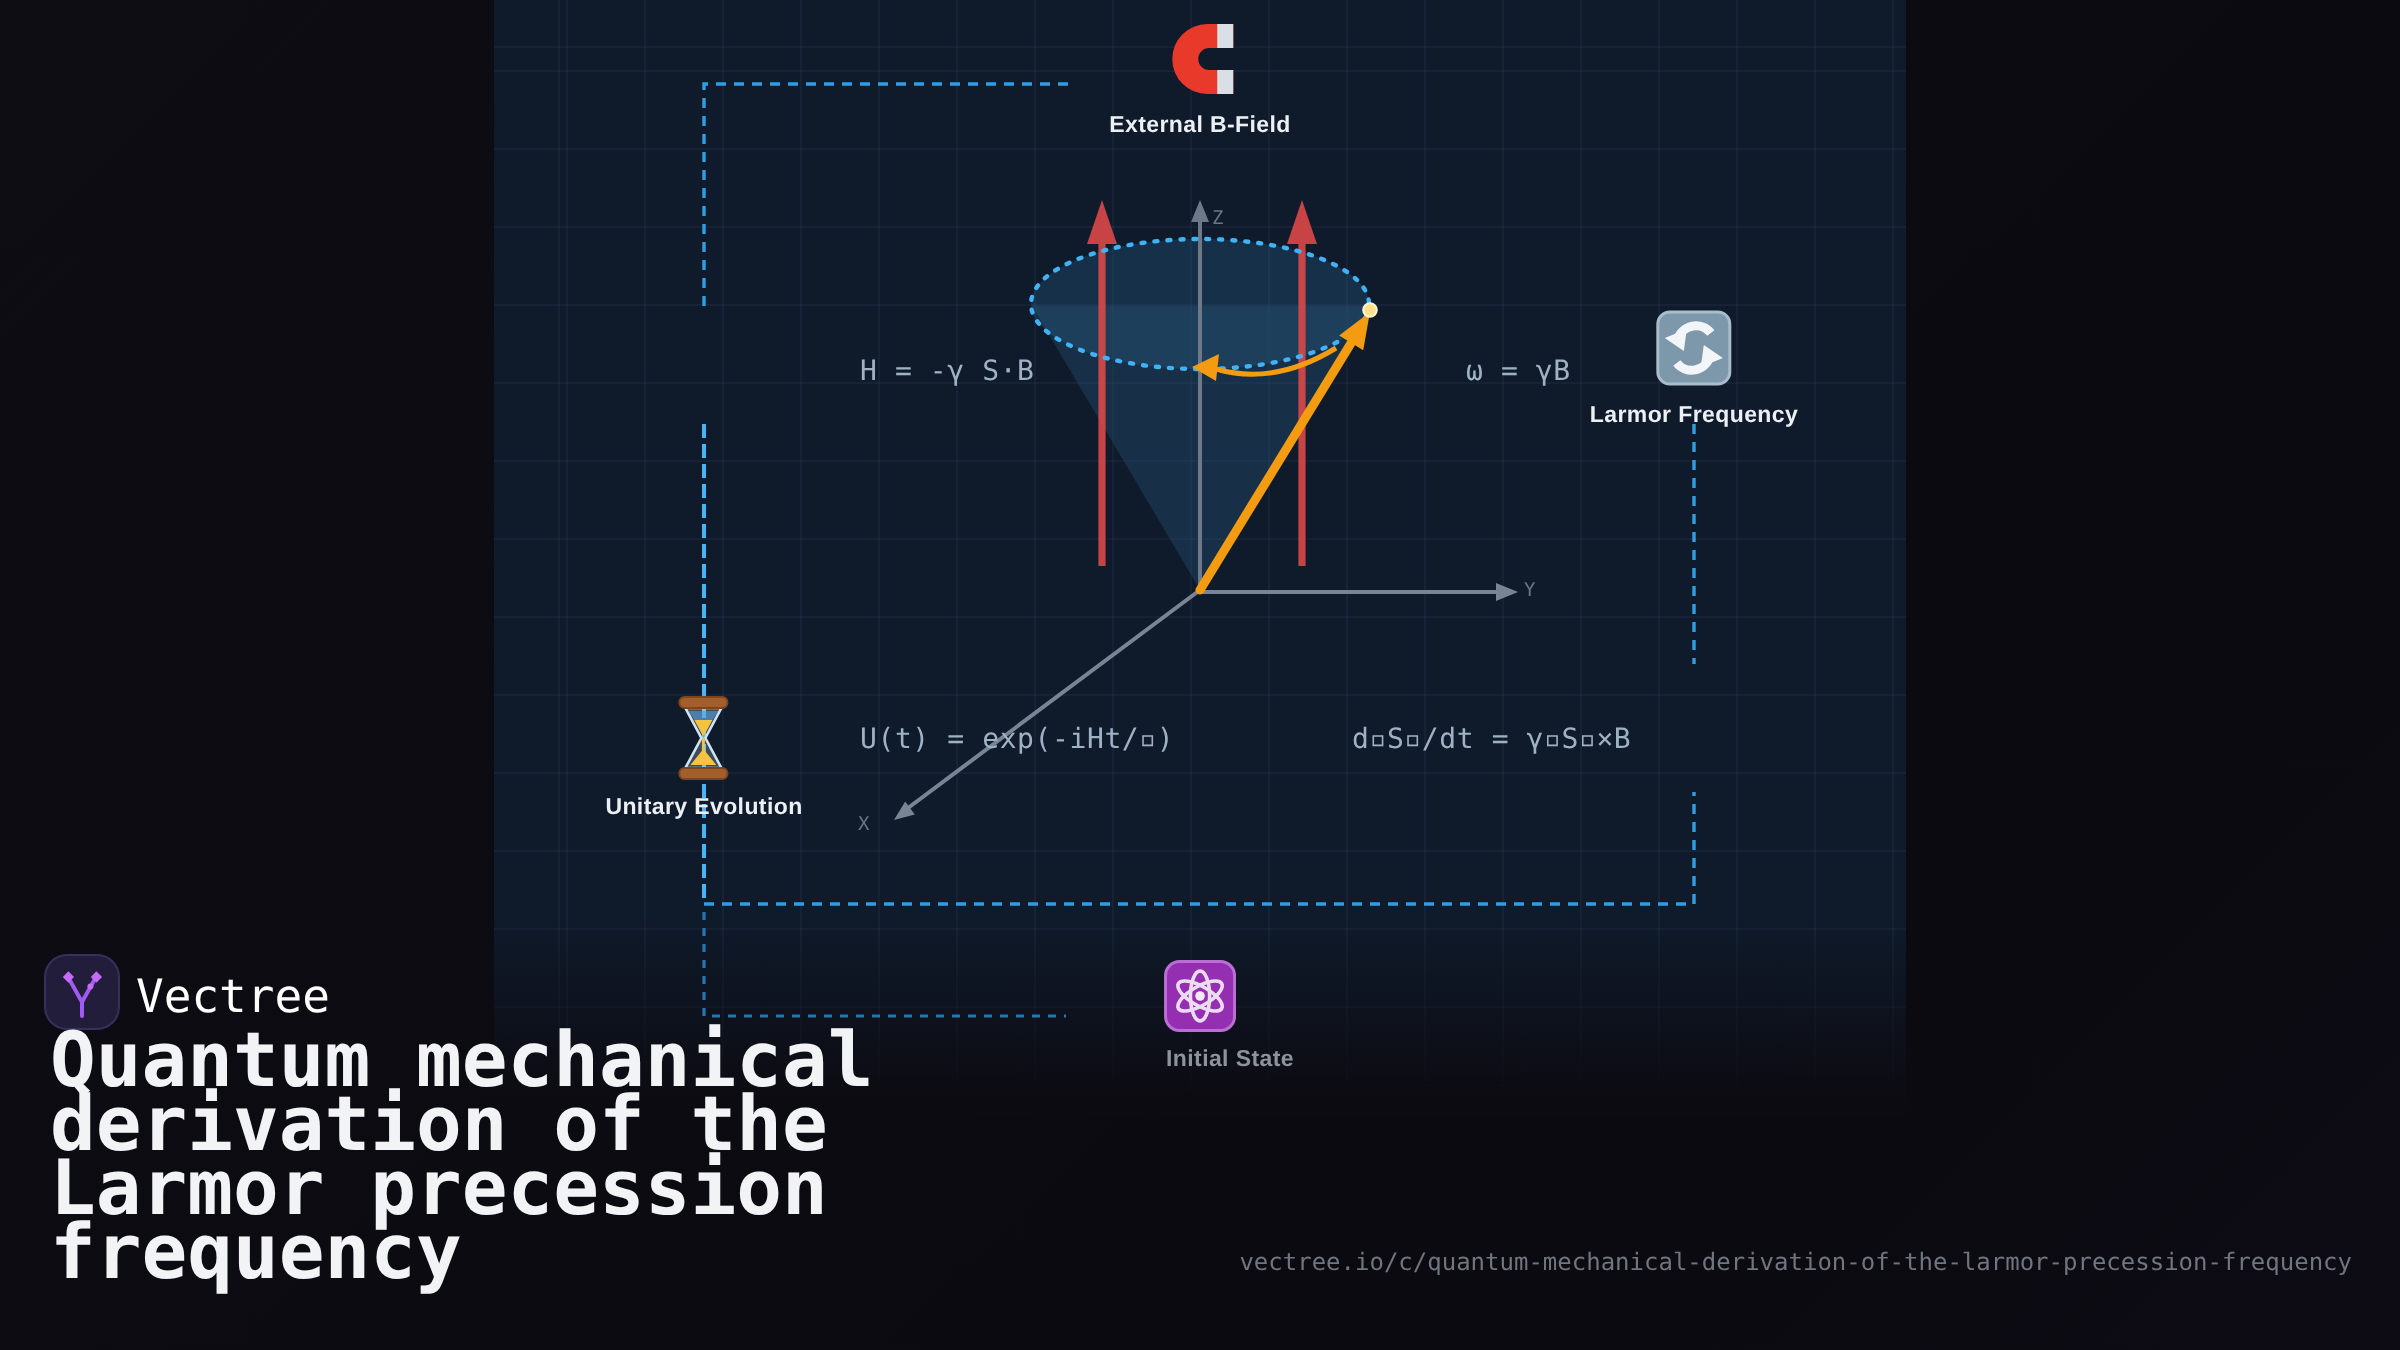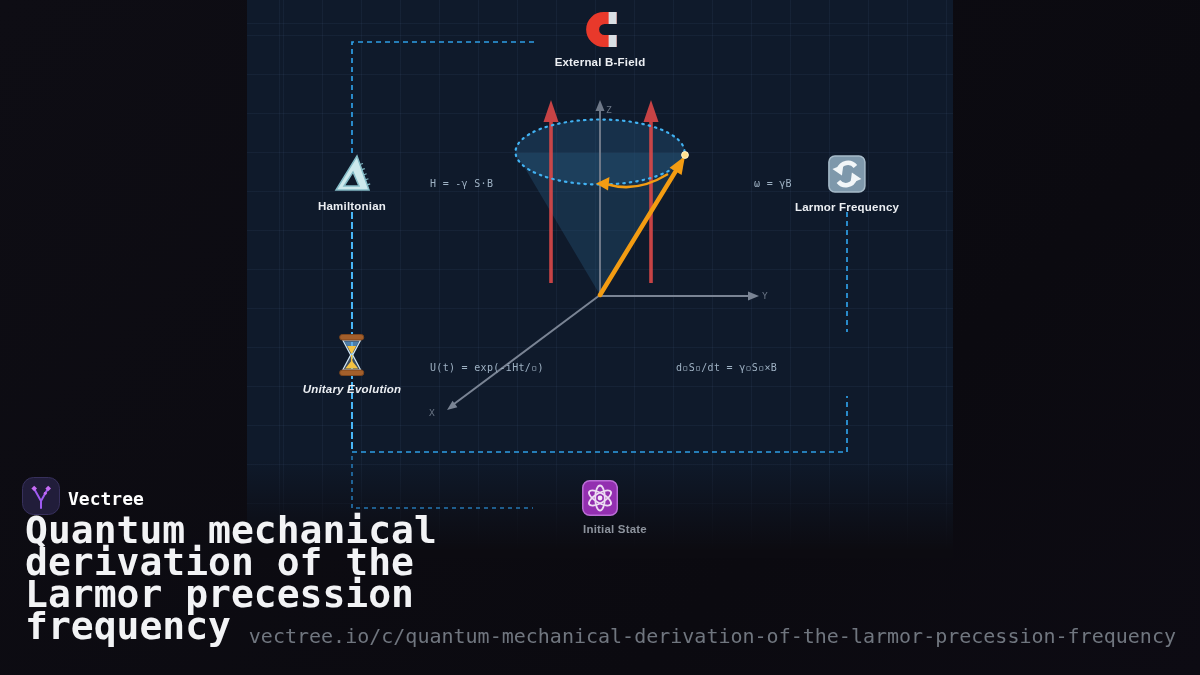--- a/index.html
+++ b/index.html
@@ -16,31 +16,31 @@
   #panel::after{content:"";position:absolute;left:0;bottom:0;width:100%;height:100px;
          background:linear-gradient(to bottom, rgba(12,11,17,0) 0%, #0c0b11 92%);}
   #diagram-svg{position:absolute;left:0;top:0;z-index:2;}
   
   .node{position:absolute;z-index:3;display:flex;flex-direction:column;align-items:center;gap:3px;
         transform:translateX(-50%);}
   .node-label{font-weight:bold;font-size:11.5px;letter-spacing:.2px;color:#eceff3;white-space:nowrap;}
   .node-label.muted{color:#8d939d;padding-left:30px;}
   
   .formula{position:absolute;z-index:3;font-family:"DejaVu Sans Mono",monospace;
-           font-size:10px;letter-spacing:.3px;color:#9fb2c4;white-space:nowrap;}
+           font-size:14px;letter-spacing:.3px;color:#9fb2c4;white-space:nowrap;}
   .axis-label{position:absolute;z-index:3;font-family:"DejaVu Sans Mono",monospace;
               font-size:9.5px;color:#6a7585;}
   
   #brand{position:absolute;left:22px;top:477px;z-index:4;display:flex;align-items:center;gap:8px;}
-  #brand-name{font-family:"DejaVu Sans Mono",monospace;font-weight:bold;font-size:18px;color:#ffffff;}
+  #brand-name{font-family:"DejaVu Sans Mono",monospace;font-weight:normal;font-size:23px;color:#ffffff;}
   #page-title{position:absolute;left:25px;top:514px;width:450px;z-index:4;
               font-family:"DejaVu Sans Mono",monospace;font-weight:bold;
               font-size:38px;line-height:32px;letter-spacing:0;color:#f2f3f5;}
   #footer-url{position:absolute;right:24px;top:624px;z-index:4;
-              font-family:"DejaVu Sans Mono",monospace;font-size:20px;color:#70767f;white-space:nowrap;}
+              font-family:"DejaVu Sans Mono",monospace;font-size:12px;color:#70767f;white-space:nowrap;}
 </style>
 </head>
 <body>
 
 <div id="stage">
 
   <div id="panel"></div>
 
   <svg id="diagram-svg" width="1200" height="675" viewBox="0 0 1200 675">
 
@@ -83,44 +83,35 @@
     <span>
       <svg width="40" height="40" viewBox="0 0 40 40">
         <path d="M37,3 L37,15 L25,15 A5.5,5.5 0 0,0 25,26 L37,26 L37,38 L24,38 A17.5,17.5 0 0,1 24,3 Z" fill="#e8392b"></path>
         <rect x="29" y="3" width="8" height="12" fill="#d9dfe4"></rect>
         <rect x="29" y="26" width="8" height="12" fill="#d9dfe4"></rect>
       </svg>
     </span>
     <span class="node-label">External B-Field</span>
   </div>
 
-  <div class="node" style="left:352px;top:153px;">
-    <span>
-      <svg width="40" height="40" viewBox="0 0 40 40">
-        <path fill-rule="evenodd" d="M25,3 L37,37 L4,37 Z M21,19 L27,33 L12,33 Z" fill="#cde9ec" stroke="#85bcc7" stroke-width="1.5"></path>
-        <path d="M28,11.5 l3,-1 M29.8,16.6 l3,-1 M31.6,21.7 l3,-1 M33.4,26.8 l3,-1 M35.2,31.9 l3,-1" stroke="#85bcc7" stroke-width="1.2"></path>
-      </svg>
-    </span>
-    <span class="node-label">Hamiltonian</span>
-  </div>
 
   <div class="node" style="left:847px;top:154px;">
     <span>
       <svg width="40" height="40" viewBox="0 0 40 40">
         <rect x="2" y="2" width="36" height="36" rx="6" fill="#7e98ab" stroke="#a8bcca" stroke-width="1.5"></rect>
         <path d="M28.5,12.5 A9.5,9.5 0 0,0 12,15.5" fill="none" stroke="#f2f6f8" stroke-width="4.5"></path>
         <polygon points="5.5,15 16.5,10.5 15,21.5" fill="#f2f6f8"></polygon>
         <path d="M11.5,27.5 A9.5,9.5 0 0,0 28,24.5" fill="none" stroke="#f2f6f8" stroke-width="4.5"></path>
         <polygon points="34.5,25 23.5,29.5 25,18.5" fill="#f2f6f8"></polygon>
       </svg>
     </span>
     <span class="node-label">Larmor Frequency</span>
   </div>
 
-  <div class="node" style="left:352px;top:334px;font-style:italic;">
+  <div class="node" style="left:352px;top:348px;">
     <span>
       <svg width="30" height="42" viewBox="0 0 30 42">
         <path d="M6,6 L24,6 L16,21 L24,36 L6,36 L14,21 Z" fill="rgba(190,225,245,0.25)" stroke="#cfe4f2" stroke-width="1.3"></path>
         <polygon points="7.5,7.5 22.5,7.5 19.5,12 10.5,12" fill="rgba(90,160,220,0.6)"></polygon>
         <polygon points="10.5,12 19.5,12 15.5,19.5 14.5,19.5" fill="#f5c242"></polygon>
         <line x1="15" y1="21" x2="15" y2="33" stroke="#f5c242" stroke-width="1.5"></line>
         <polygon points="8.5,34.5 21.5,34.5 15,26.5" fill="#f5c242"></polygon>
         <rect x="3" y="0.5" width="24" height="5.5" rx="2.5" fill="#a35f2b" stroke="#7c451d" stroke-width="1"></rect>
         <rect x="3" y="36" width="24" height="5.5" rx="2.5" fill="#a35f2b" stroke="#7c451d" stroke-width="1"></rect>
       </svg>
@@ -138,21 +129,21 @@
           <ellipse cx="18" cy="18" rx="4.8" ry="12.5" transform="rotate(60 18 18)"></ellipse>
           <ellipse cx="18" cy="18" rx="4.8" ry="12.5" transform="rotate(-60 18 18)"></ellipse>
         </g>
         <circle cx="18" cy="18" r="2.4" fill="#f3e8f7"></circle>
       </svg>
     </span>
     <span class="node-label muted">Initial State</span>
   </div>
 
   <span class="formula" style="left:430px;top:178px;">H = -γ S·B</span>
-  <span class="formula" style="left:754px;top:178px;text-align:right;">ω = γB</span>
+  <span class="formula" style="left:733px;top:178px;text-align:right;">ω = γB</span>
   <span class="formula" style="left:430px;top:362px;">U(t) = exp(-iHt/▫)</span>
   <span class="formula" style="left:676px;top:362px;">d▫S▫/dt = γ▫S▫×B</span>
 
   <span class="axis-label" style="left:606px;top:104px;">Z</span>
   <span class="axis-label" style="left:762px;top:290px;">Y</span>
   <span class="axis-label" style="left:429px;top:407px;">X</span>
 
   <div id="brand">
     <span>
       <svg width="38" height="38" viewBox="0 0 38 38">

